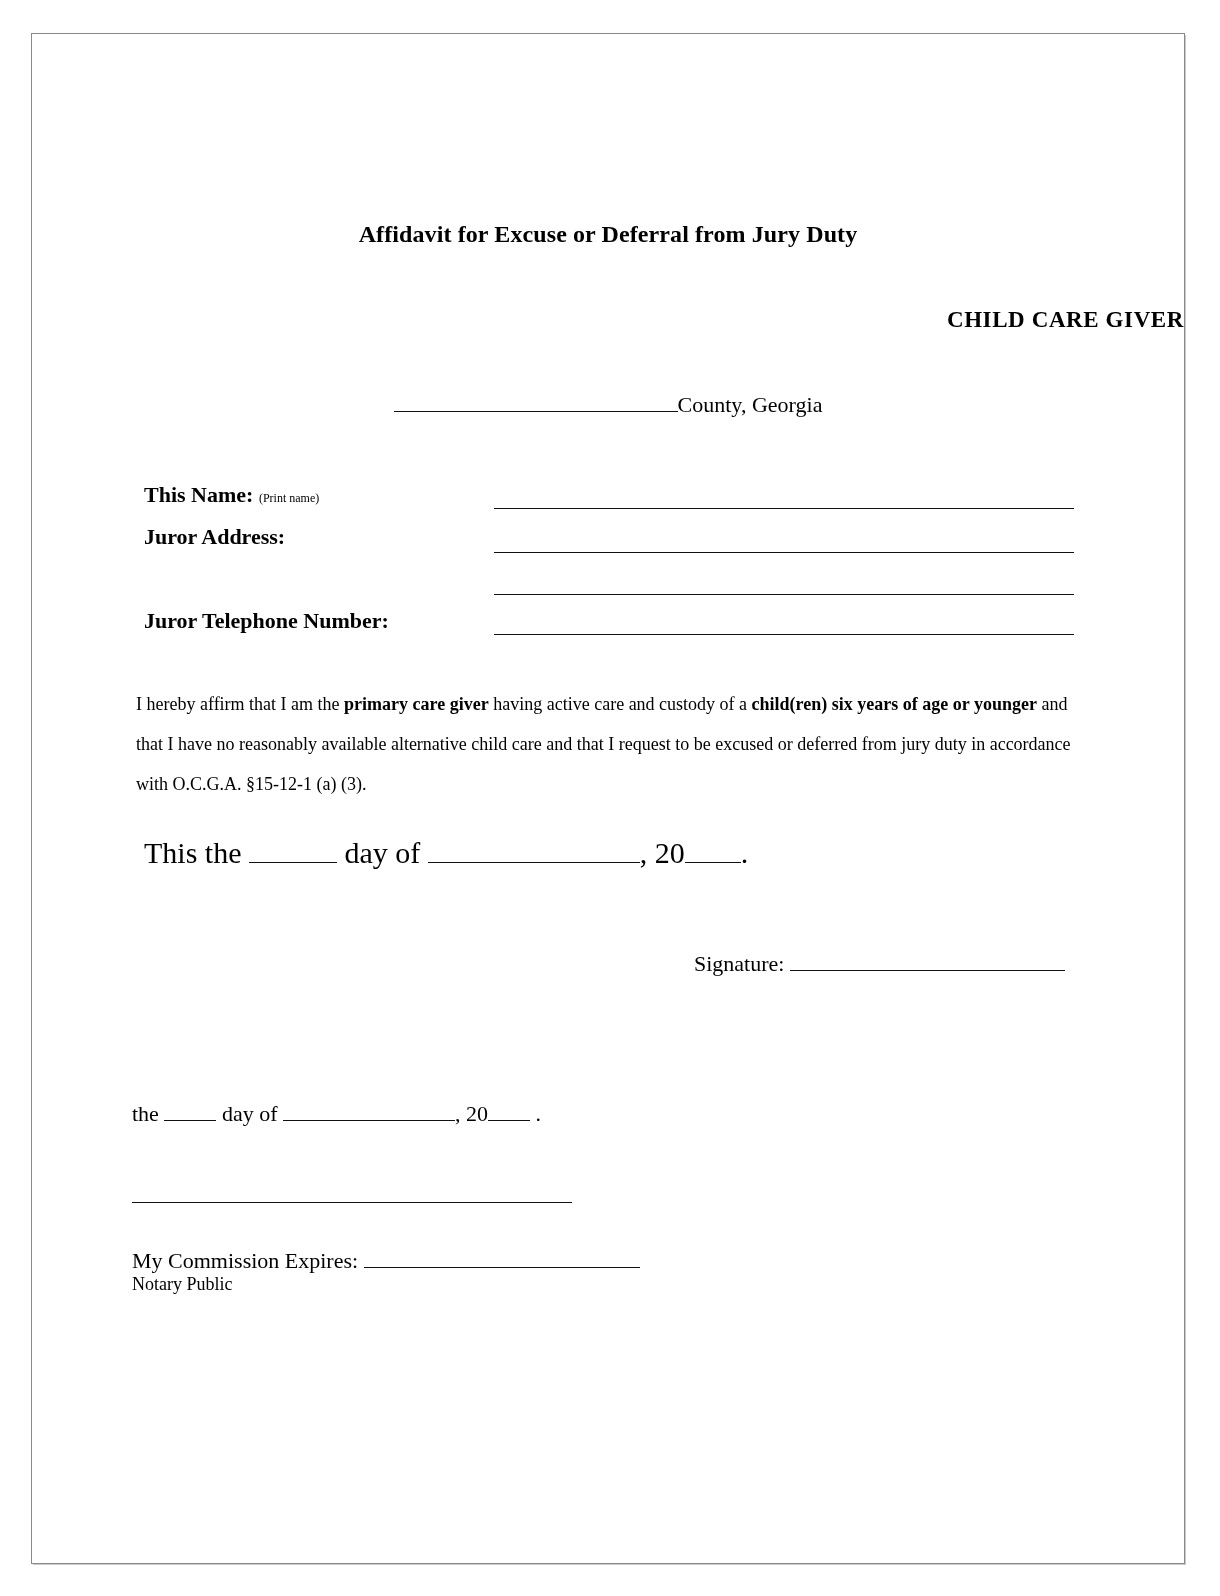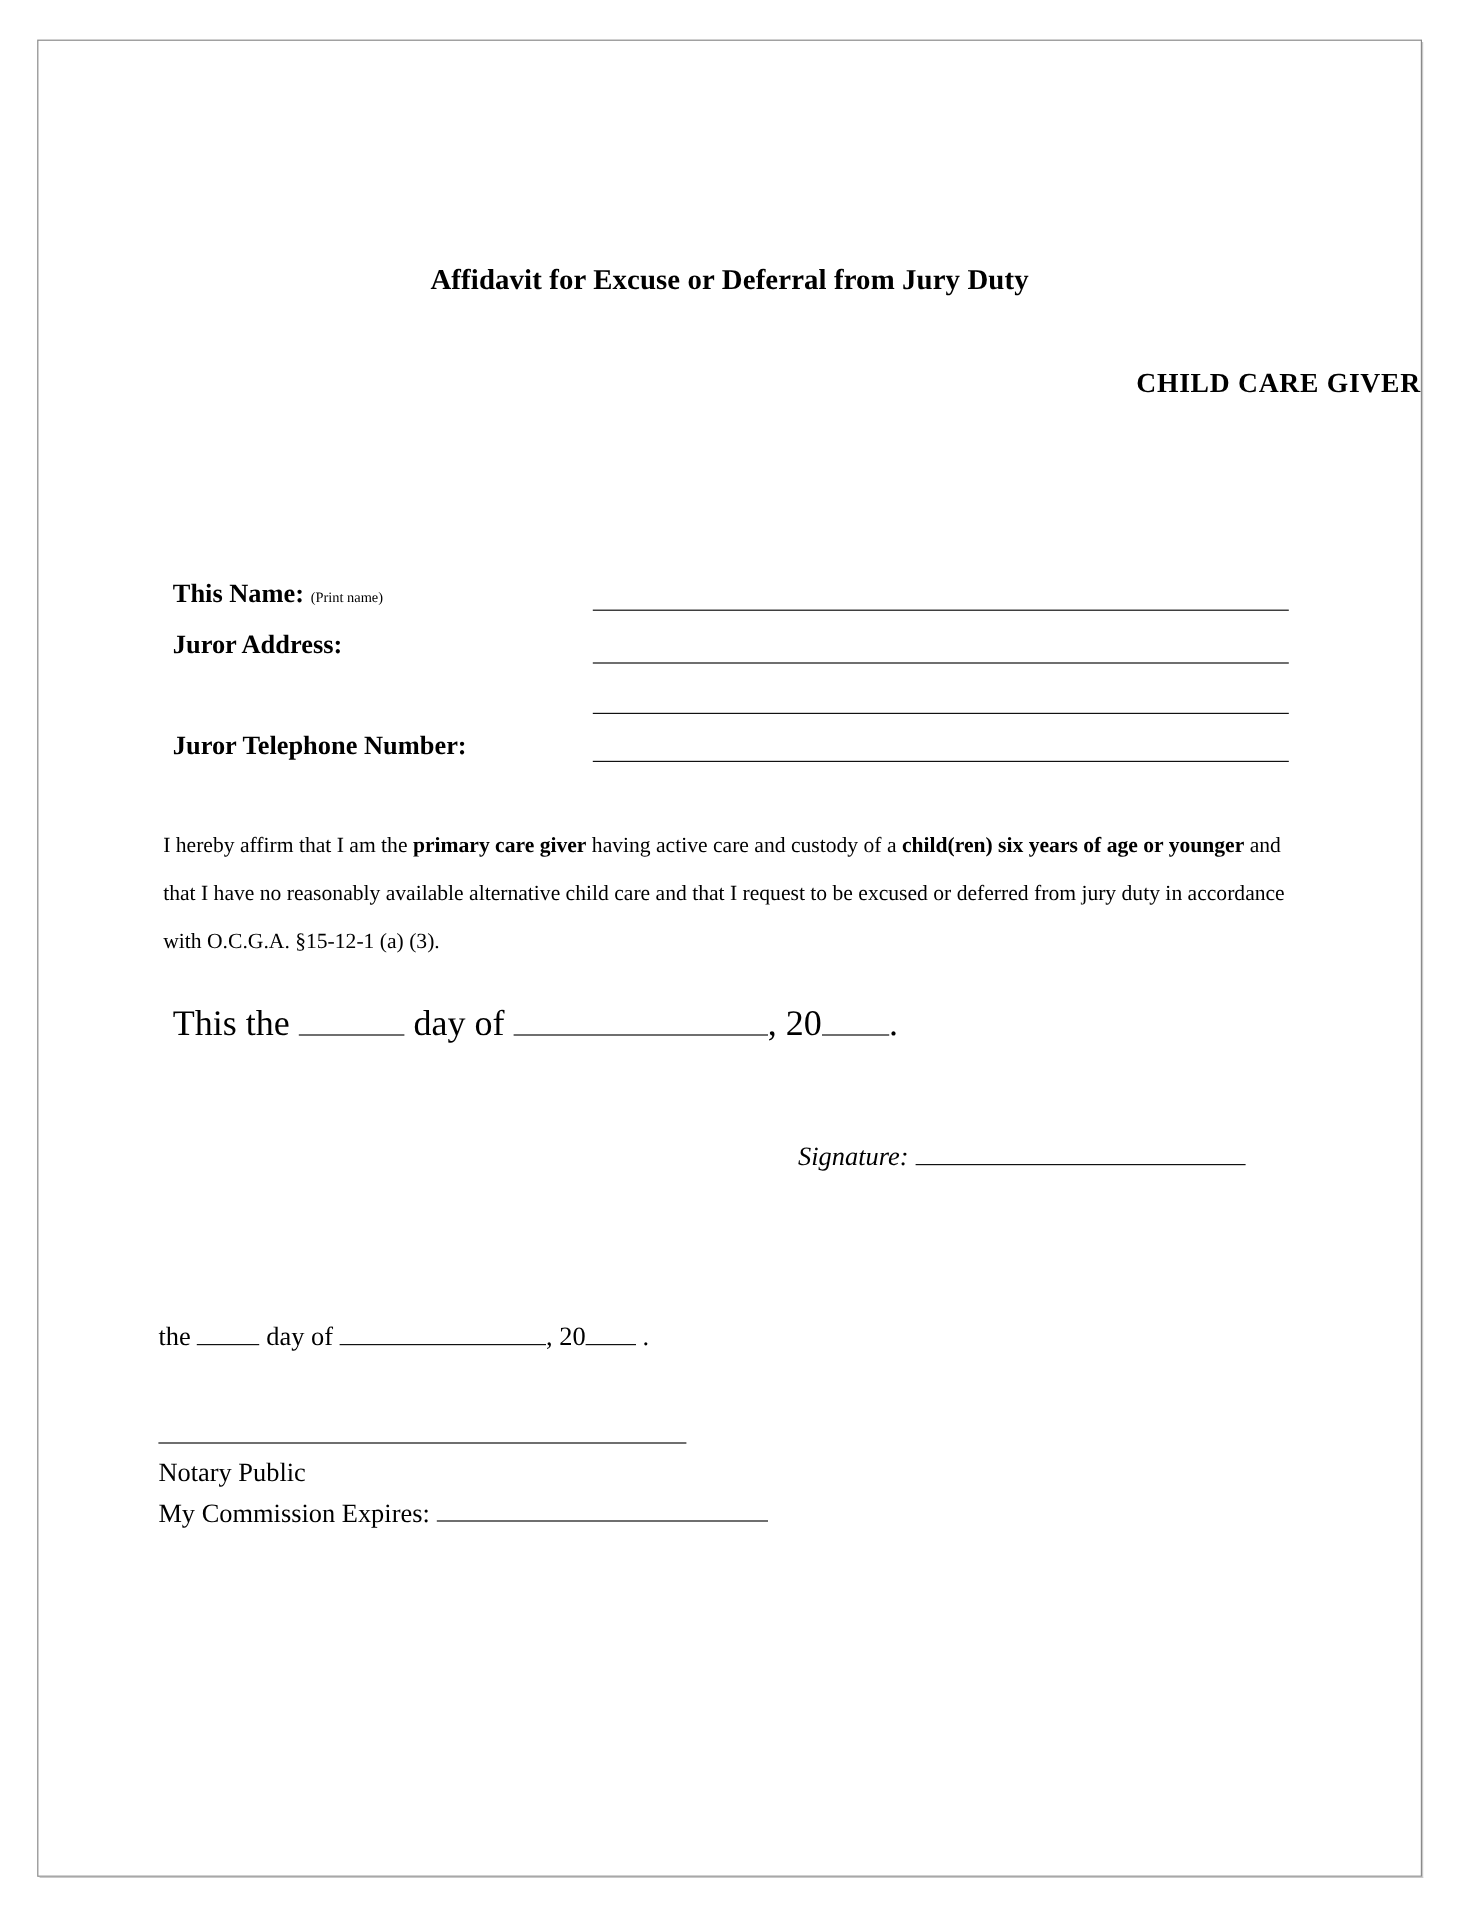--- a/index.html
+++ b/index.html
@@ -116,63 +116,65 @@
   }
   .u-line {
     display: inline-block;
     border-bottom: 1.5px solid #111;
     height: 0.92em;
     vertical-align: baseline;
   }
 
   
   .signature-row {
-    left: 633px;
+    left: 662px;
     top: 916px;
     font-size: 22px;
     white-space: nowrap;
-    font-style: italic;
   }
 
   
   .notary-date {
     left: 100px;
     top: 1066px;
     font-size: 22px;
     white-space: nowrap;
   }
   .notary-rule {
     left: 100px;
     top: 1168px;
     width: 440px;
     border-bottom: 1.7px solid #111;
     height: 0;
   }
   .notary-name {
     left: 100px;
-    top: 1180px;
-    font-size: 22px;
+    top: 1240px;
+    font-size: 18px;
     white-space: nowrap;
   }
   .notary-commission {
     left: 100px;
     top: 1213px;
     font-size: 22px;
     white-space: nowrap;
   }
 </style>
 </head>
 <body>
 
 <div id="page-frame">
 
   <div class="abs title-main">Affidavit for Excuse or Deferral from Jury Duty</div>
 
   <div class="abs title-sub">CHILD CARE GIVER</div>
 
+  <div class="abs county-row">
+    <span class="blank-rule"></span><span>County, Georgia</span>
+  </div>
 
   <div class="abs field-label" style="top:448px;">
     <span>This Name:</span>
     <span class="hint">(Print name)</span>
   </div>
   <div class="abs field-rule" style="top:474px;"></div>
 
   <div class="abs field-label" style="top:490px;">
     <span>Juror Address:</span>
   </div>

